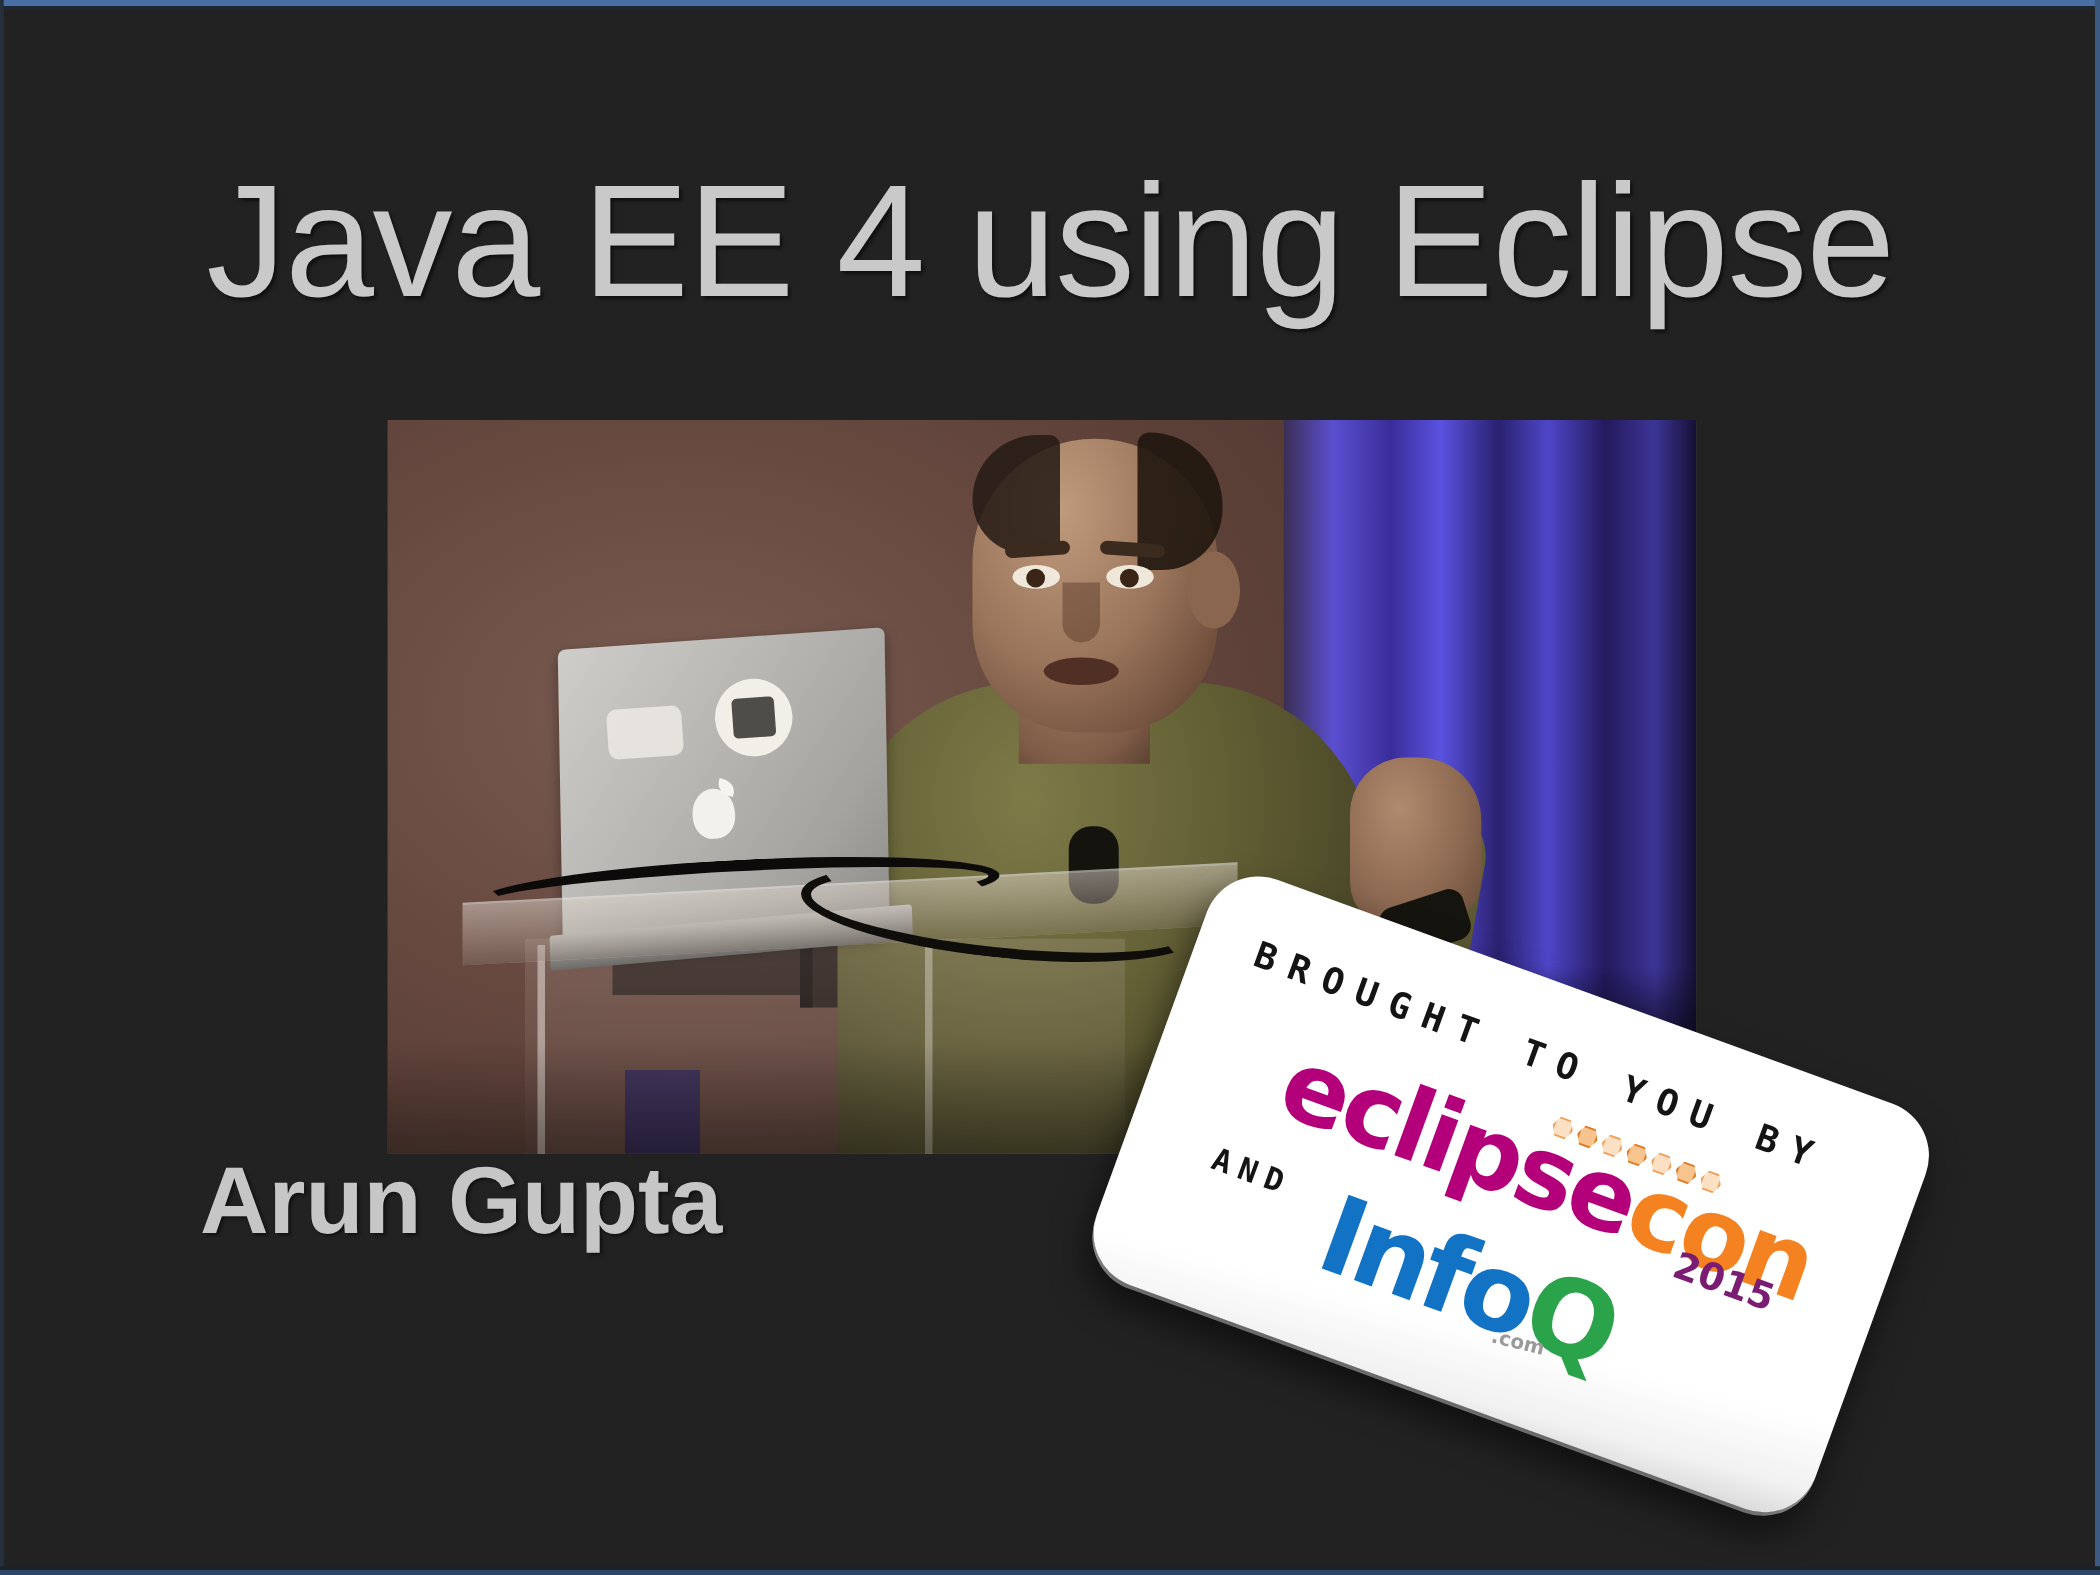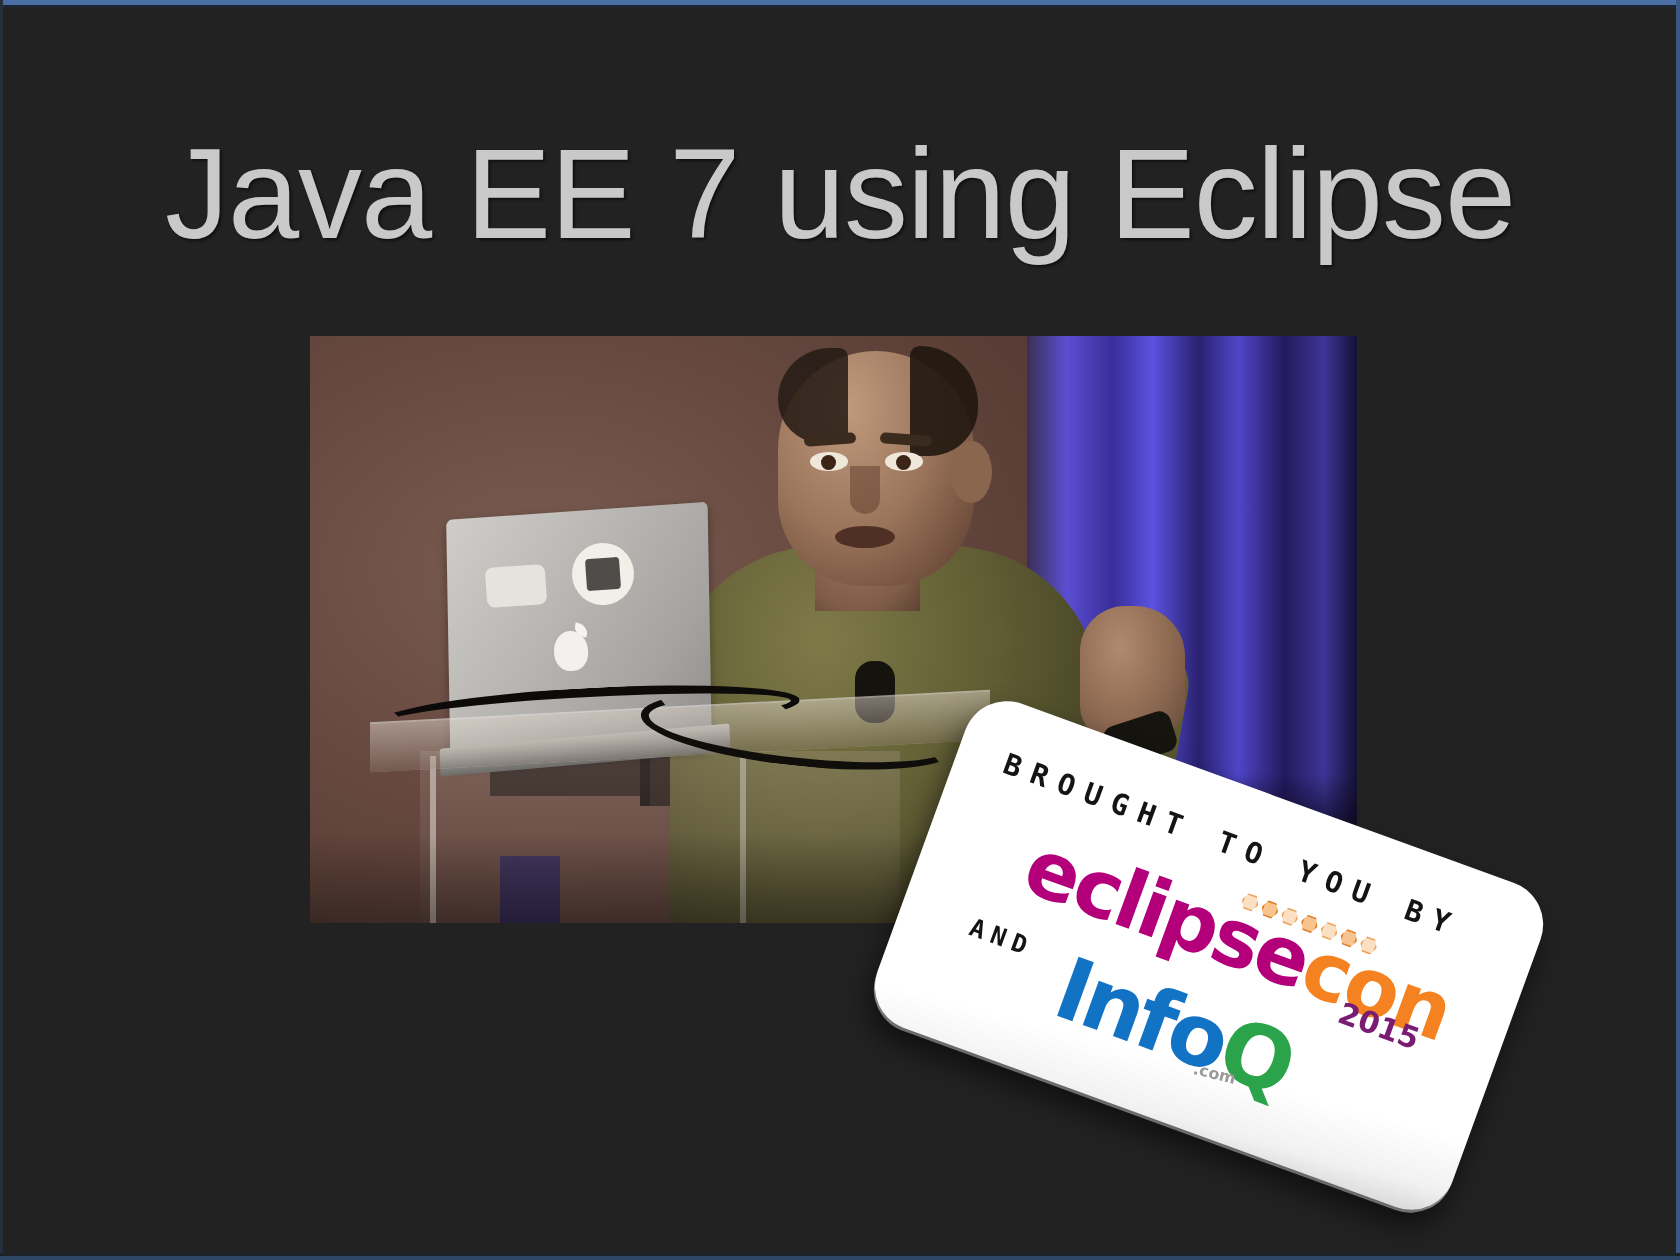--- a/index.html
+++ b/index.html
@@ -358,21 +358,21 @@
 </head>
 <body>
 
 <div id="slide">
 
   <div id="top-bar"></div>
   <div id="top-bar-inner"></div>
   <div id="left-edge"></div>
   <div id="right-edge"></div>
 
-  <div id="title">Java EE 7 using Eclipse</div>
+  <div id="title">Java EE 4 using Eclipse</div>
 
   <div id="photo">
     <div class="ph-layer" id="ph-wall"></div>
     <div class="ph-layer" id="ph-screen2"></div>
     <div class="ph-layer" id="ph-screen"></div>
     <div class="ph-layer" id="ph-curtain"></div>
     <div class="ph-layer" id="ph-curtain-dark"></div>
 
     <div class="ph-layer" id="ph-arm-right"></div>
     <div class="ph-layer" id="ph-body"></div>
@@ -405,20 +405,21 @@
     <div class="ph-layer" id="ph-sticker2-in"></div>
     <div class="ph-layer" id="ph-apple"></div>
     <div class="ph-layer" id="ph-apple-leaf"></div>
     <div class="ph-layer" id="ph-laptop-base"></div>
     <div class="ph-layer" id="ph-podium-top"></div>
     <div class="ph-layer" id="ph-cable1"></div>
     <div class="ph-layer" id="ph-cable2"></div>
     <div class="ph-layer" id="ph-floorshadow"></div>
   </div>
 
+  <div id="presenter">Arun Gupta</div>
 
   <div id="badge">
 
     <div id="badge-brought">BROUGHT TO YOU BY</div>
 
     <div id="badge-eclipsecon">
       <span class="ec-eclipse">eclipse</span><span class="ec-con">con</span>
     </div>
 
     <div id="badge-hexes">

